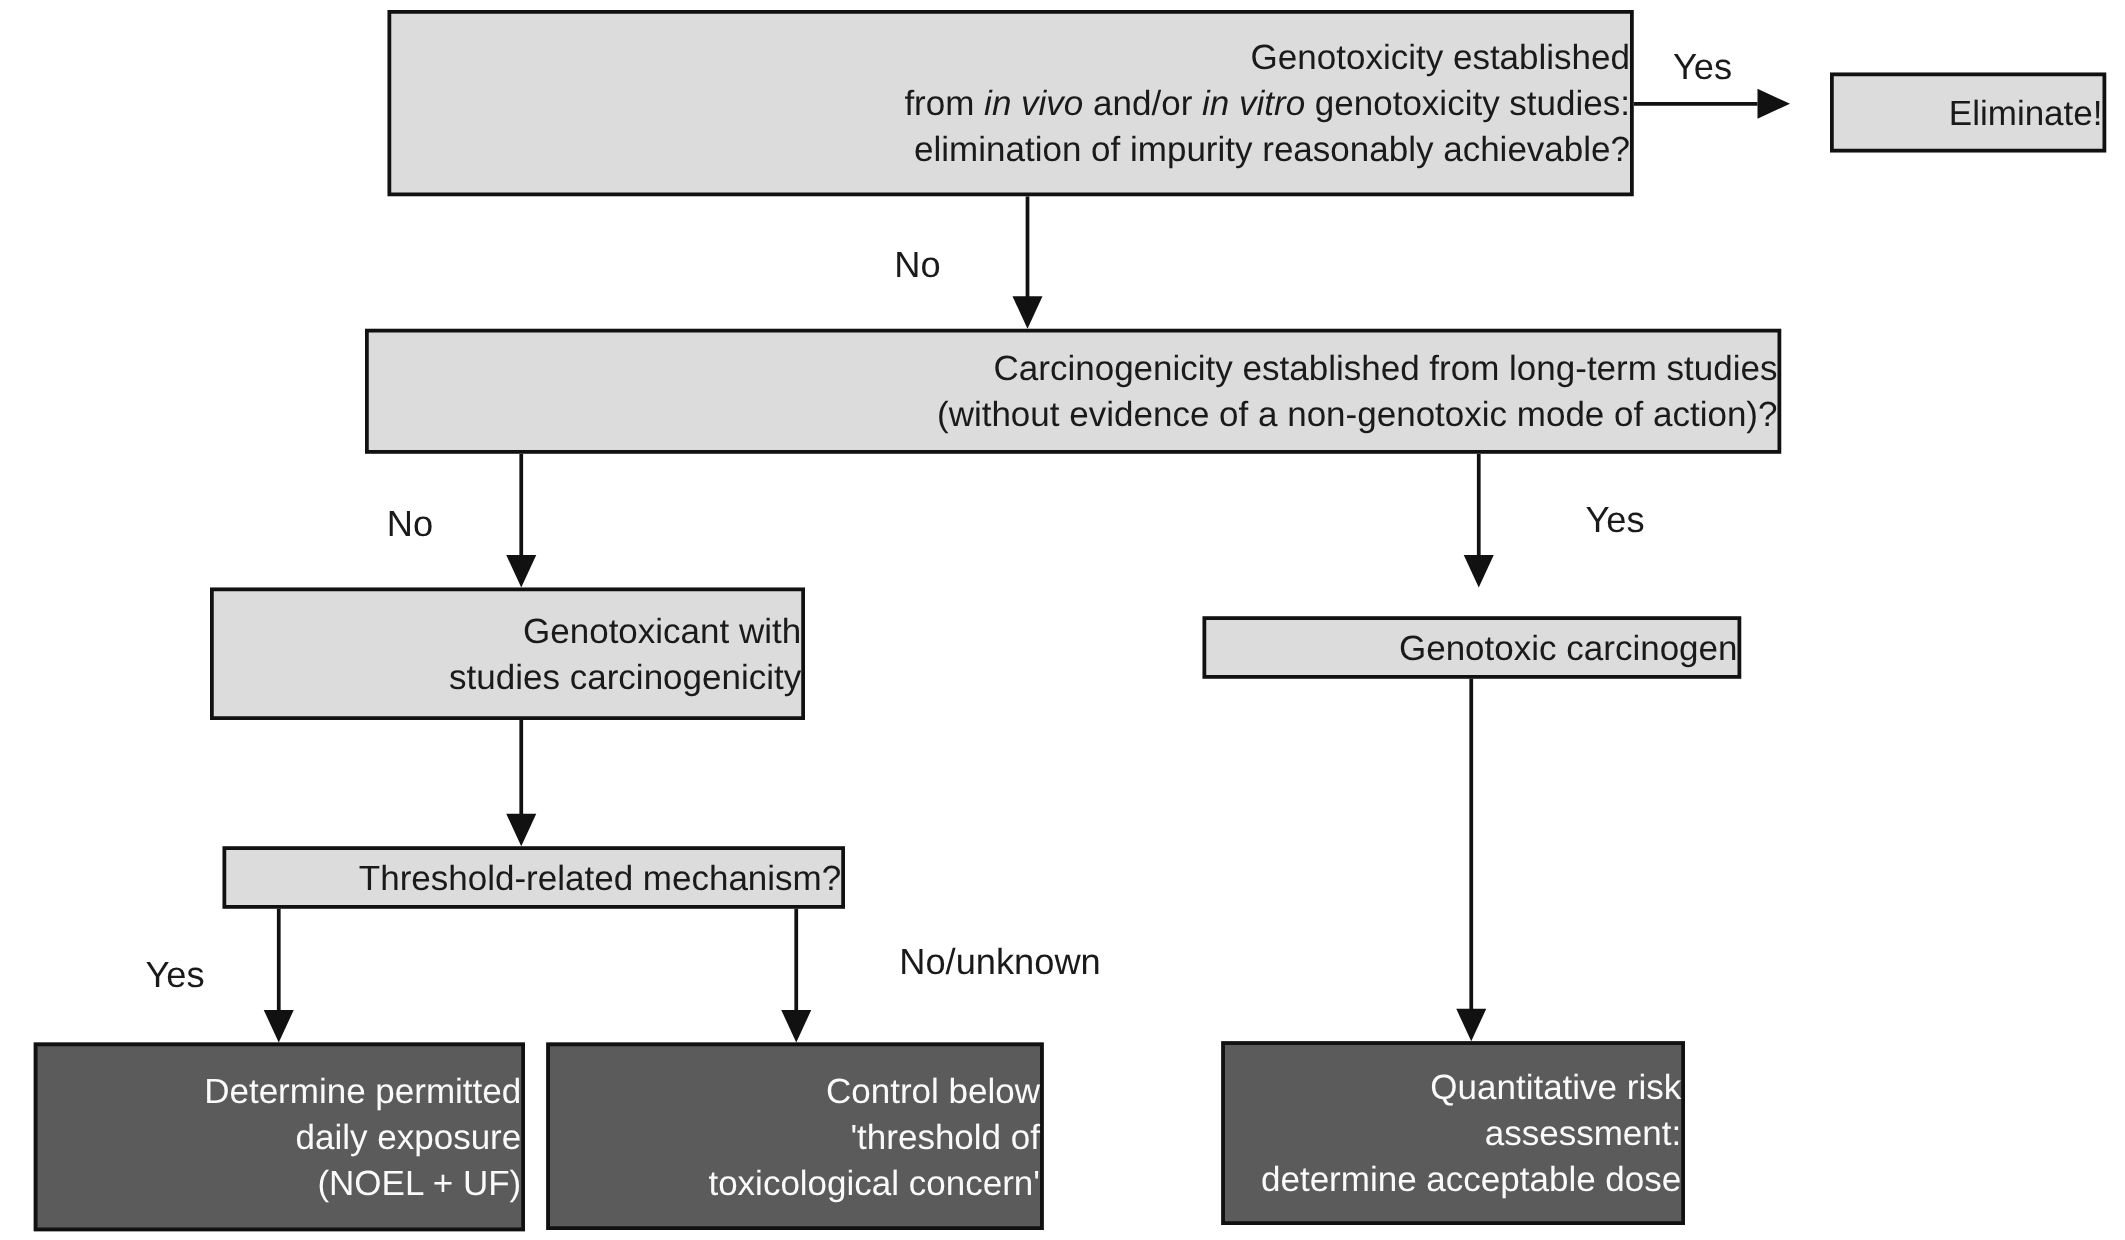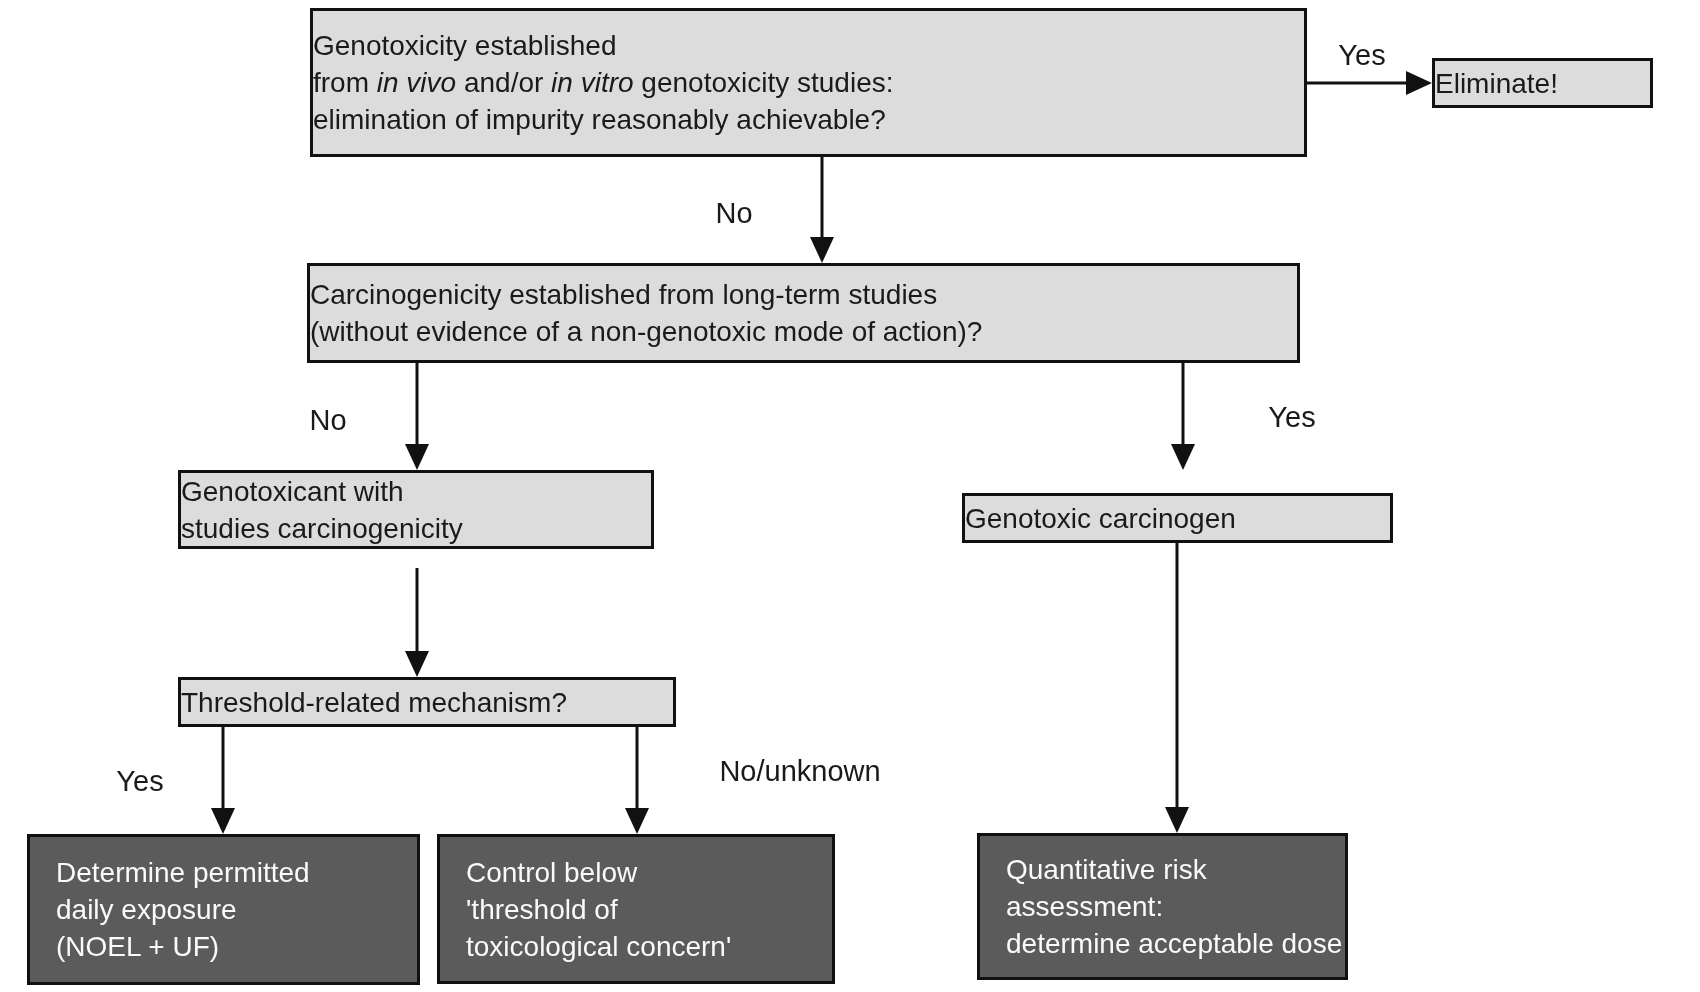--- a/index.html
+++ b/index.html
@@ -20,21 +20,21 @@
     overflow:hidden;
   }
   .arrow-layer{
     position:absolute;left:0;top:0;width:1700px;height:992px;
     pointer-events:none;
   }
   .box{
     position:absolute;
     box-sizing:border-box;
     display:flex;flex-direction:column;
-    align-items:flex-start;justify-content:center;
+    align-items:flex-end;justify-content:center;
     text-align:center;
     font-size:28px;line-height:37px;
   }
   .box.light{
     background:var(--light_box_fill);
     border:3px solid var(--border_color);
     color:var(--text_color);
   }
   .box.dark{
     background:var(--dark_box_fill);
@@ -101,30 +101,30 @@
       <polygon points="1177,833 1165,807 1189,807"></polygon>
     </g>
   </svg>
 
   <div class="box light" style="left:310px;top:8px;width:997px;height:149px">
     <div class="line">Genotoxicity established</div>
     <div class="line"><span>from </span><em>in vivo</em><span> and/or </span><em>in vitro</em><span> genotoxicity studies:</span></div>
     <div class="line">elimination of impurity reasonably achievable?</div>
   </div>
 
-  <div class="box light" style="left:1432px;top:58px;width:221px;height:50px">
+  <div class="box light" style="left:1464px;top:58px;width:221px;height:64px">
     <div class="line">Eliminate!</div>
   </div>
 
-  <div class="box light" style="left:307px;top:263px;width:993px;height:100px">
+  <div class="box light" style="left:292px;top:263px;width:1133px;height:100px">
     <div class="line">Carcinogenicity established from long-term studies</div>
     <div class="line">(without evidence of a non-genotoxic mode of action)?</div>
   </div>
 
-  <div class="box light" style="left:178px;top:470px;width:476px;height:79px">
+  <div class="box light" style="left:168px;top:470px;width:476px;height:106px">
     <div class="line">Genotoxicant with</div>
     <div class="line">studies carcinogenicity</div>
   </div>
 
   <div class="box light" style="left:178px;top:677px;width:498px;height:50px">
     <div class="line">Threshold-related mechanism?</div>
   </div>
 
   <div class="box light" style="left:962px;top:493px;width:431px;height:50px">
     <div class="line">Genotoxic carcinogen</div>

